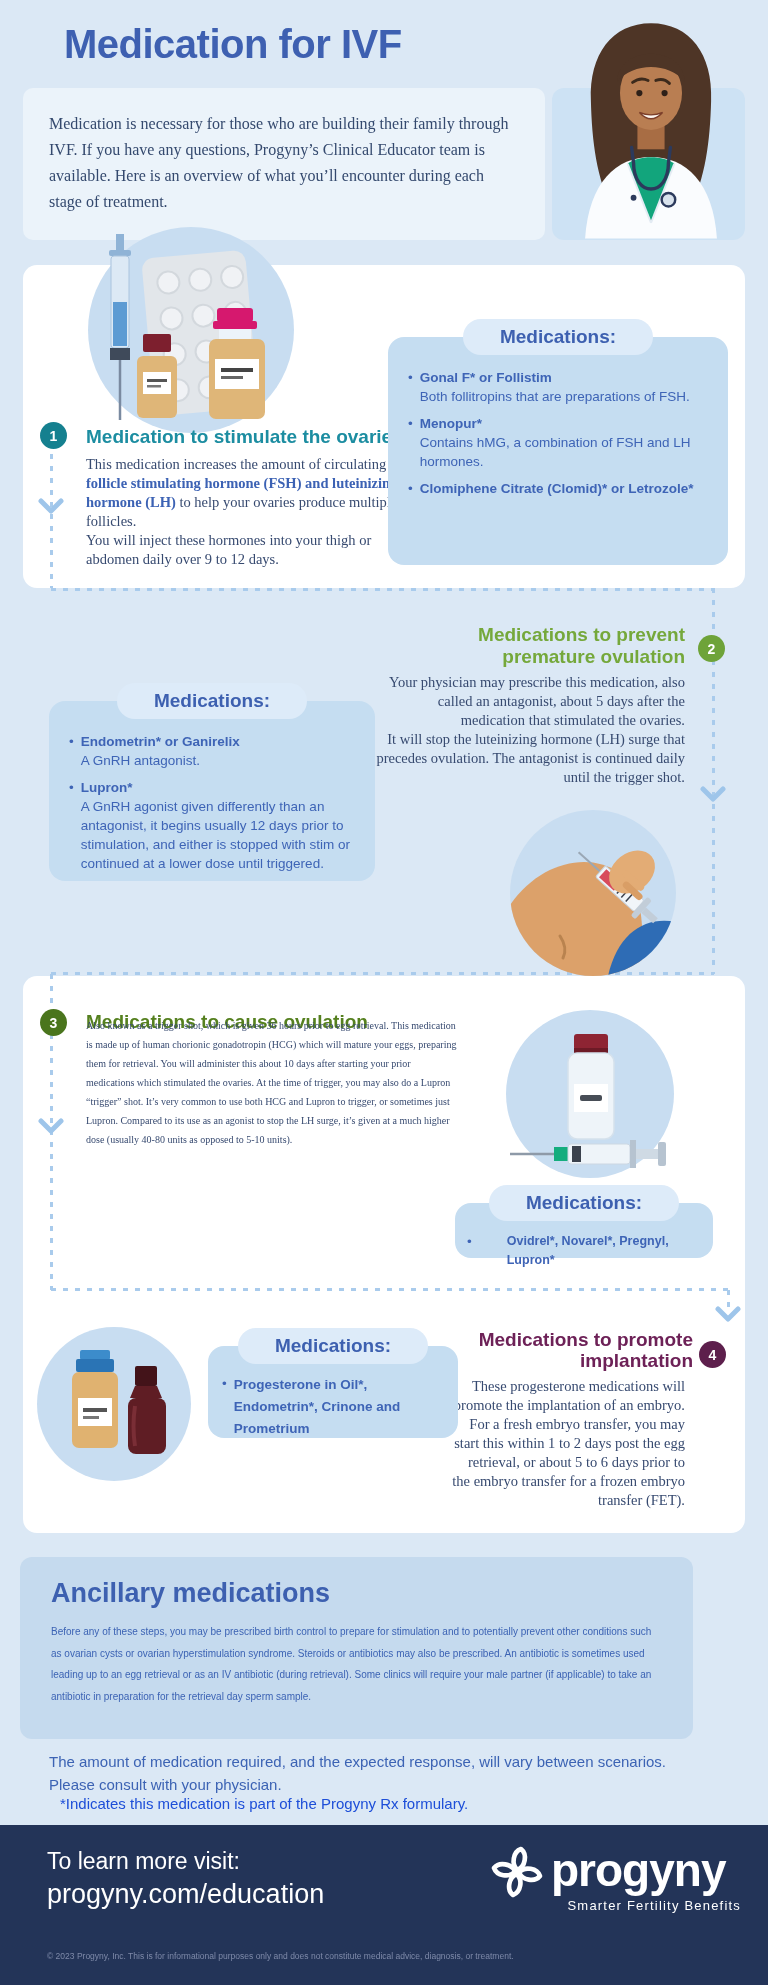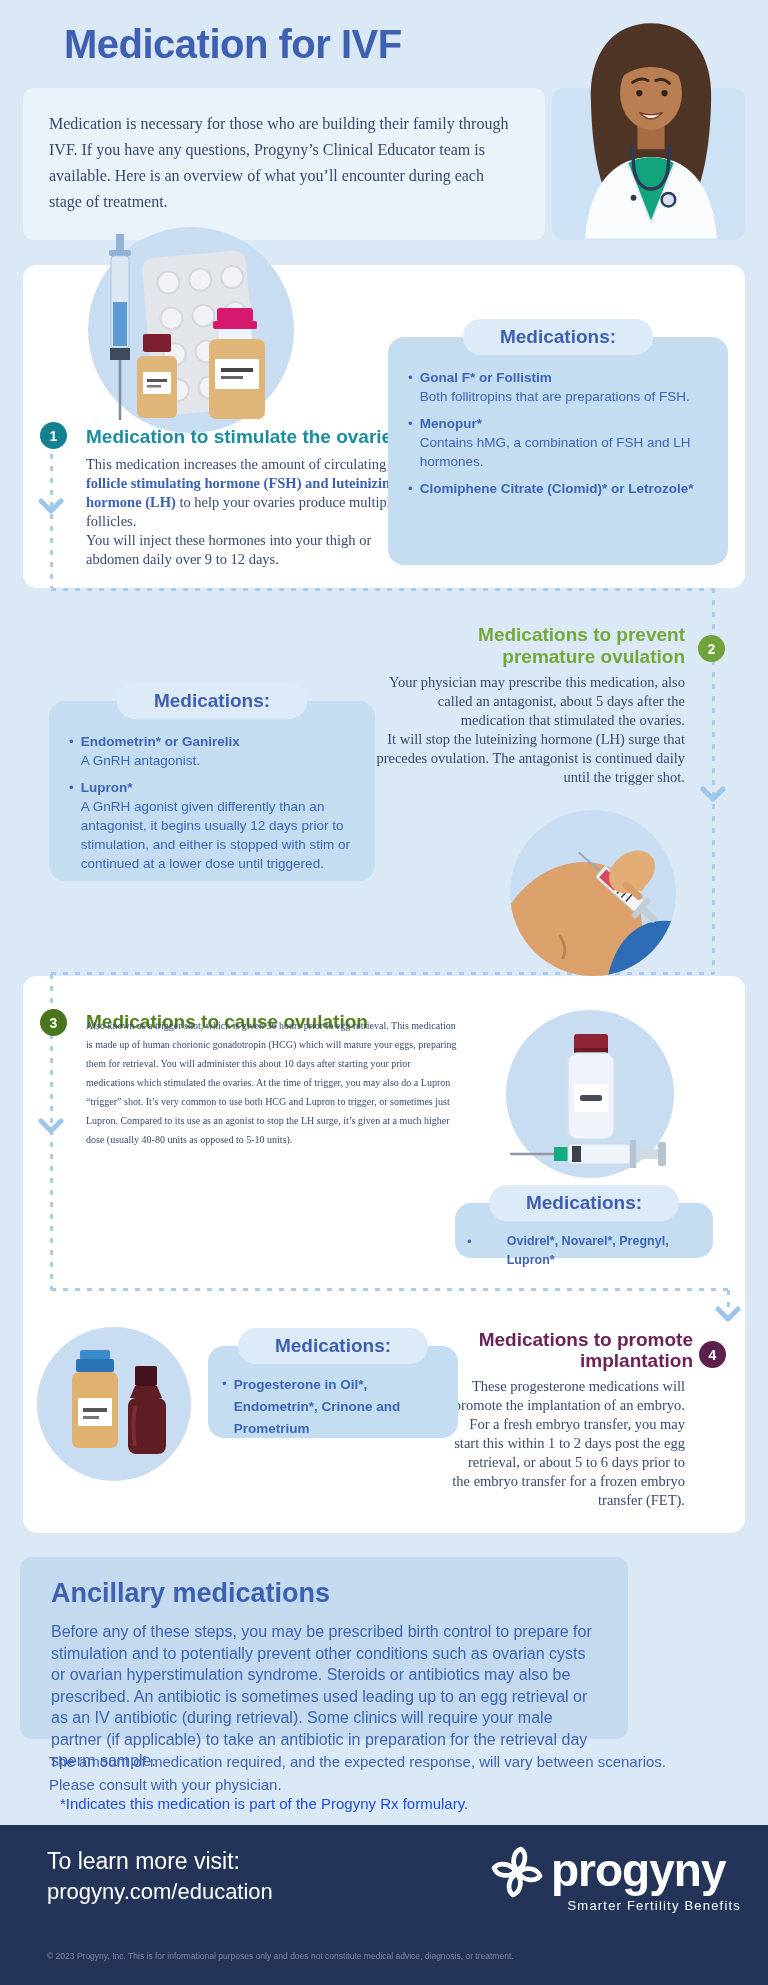--- a/index.html
+++ b/index.html
@@ -64,30 +64,30 @@
   .g2{left:49px;top:683px;width:326px;height:198px;}
   .g3{left:455px;top:1185px;width:258px;height:73px;}
   .g3 .medlist{padding:47px 8px 0 12px;} .g3 .mname{font-size:12.5px;margin-left:28px;}
   .g4{left:208px;top:1328px;width:250px;height:110px;}
   .g4 .medlist{padding:46px 14px 0 14px;} .g4 .mi::before{content:"•";}
   .g4 .mname{font-weight:700;text-align:left;line-height:22px;}
   
   .circ1{left:85px;top:224px;} .circ2{left:510px;top:810px;}
   .circ3{left:504px;top:1008px;} .circ4{left:36px;top:1326px;}
   
-  .anc{left:20px;top:1557px;width:608px;height:182px;background:#c5daee;border-radius:12px;}
+  .anc{left:20px;top:1557px;width:673px;height:182px;background:#c5daee;border-radius:12px;}
   .anc h2{margin:0;padding:21px 0 0 31px;font-size:27px;font-weight:700;color:#3d60b0;}
-  .anc p{margin:0;padding:12px 31px 0 31px;font-size:16px;line-height:21.5px;color:#3c63b4;}
+  .anc p{margin:0;padding:12px 31px 0 31px;font-size:10px;line-height:21.5px;color:#3c63b4;}
   
   .note1{left:49px;top:1750px;width:700px;font-size:15px;line-height:23px;color:#3c63b4;}
   .note2{left:60px;top:1795px;width:700px;font-size:15px;color:#1d4ed8;}
   
   .footer{left:0;top:1825px;width:768px;height:160px;background:#233458;}
   .visit1{left:47px;top:1848px;font-size:23px;color:#ffffff;}
-  .visit2{left:47px;top:1879px;font-size:22px;color:#ffffff;}
+  .visit2{left:47px;top:1879px;font-size:27px;color:#ffffff;}
   .logo-mark{left:487px;top:1841px;}
   .brand{left:551px;top:1843px;font-size:46px;font-weight:700;color:#ffffff;letter-spacing:-1px;}
   .tagline{left:551px;top:1898px;width:190px;text-align:right;font-size:13px;letter-spacing:1.2px;color:#ffffff;}
   .legal{left:47px;color:#7e8aa9;font-size:8.5px;line-height:12px;}
   .legal1{top:1950px;} .legal2{top:1962px;}
 </style>
 </head>
 <body>
 
 <div class="page">

